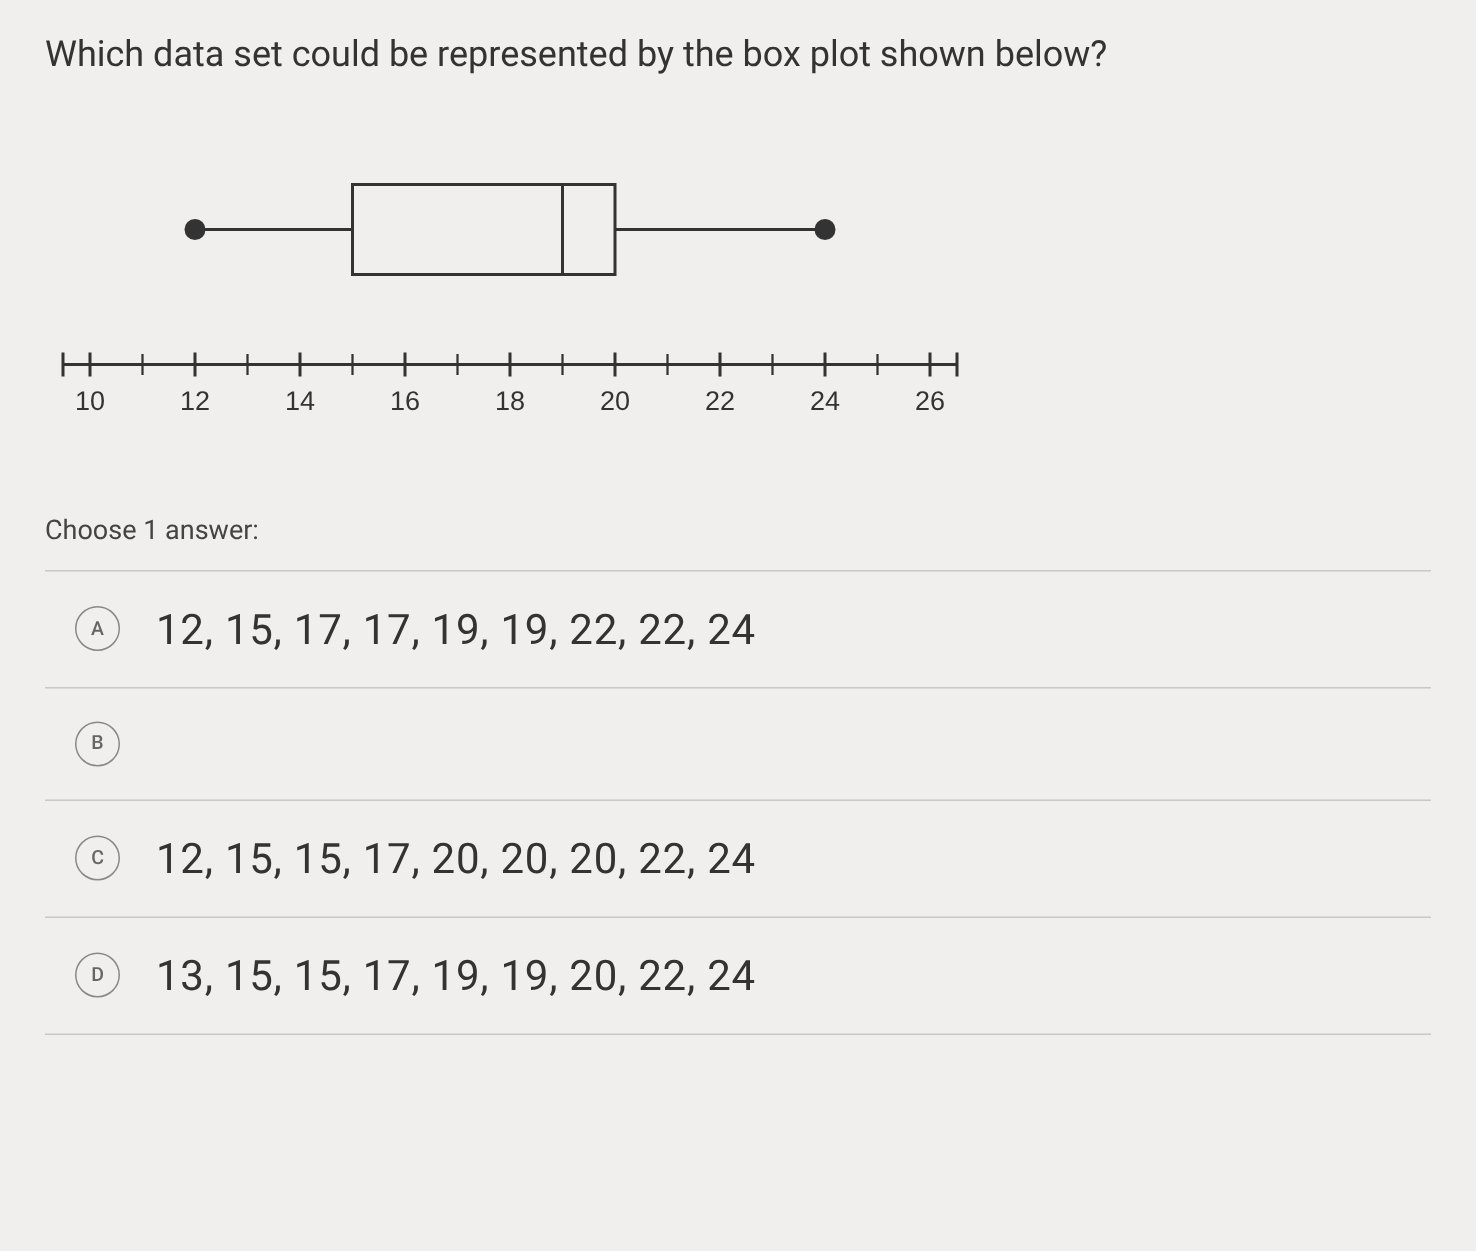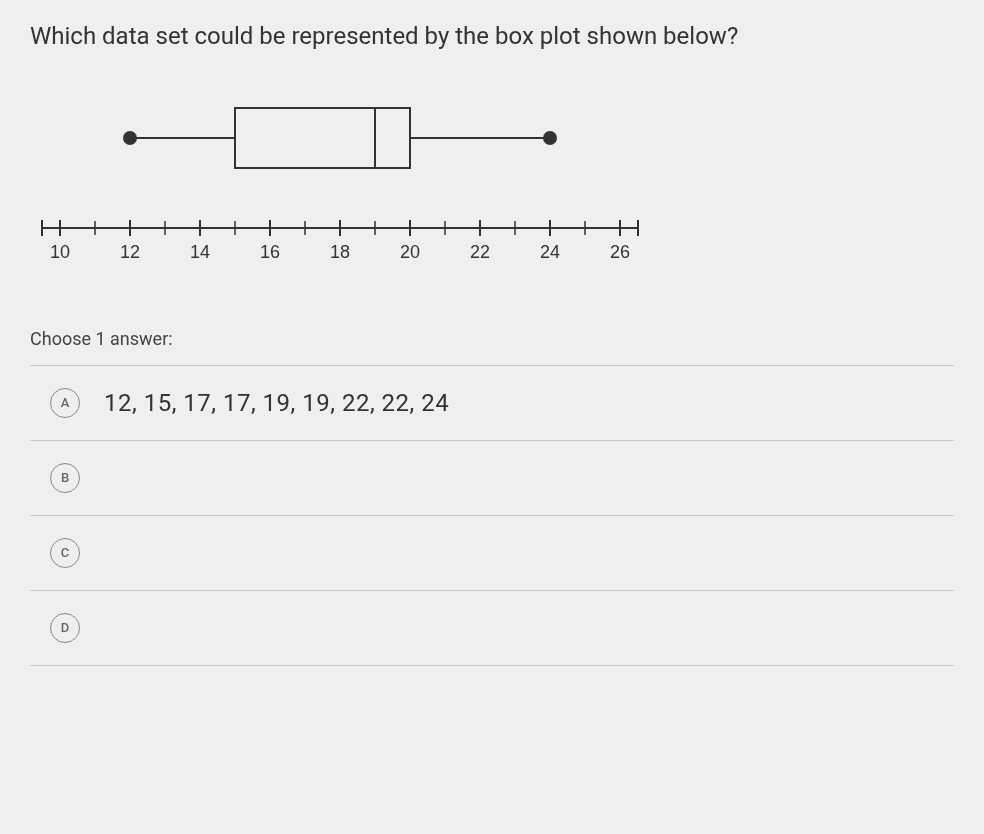--- a/index.html
+++ b/index.html
@@ -12,21 +12,21 @@
       background: #f0efed;
       color: #222;
       width: 984px;
       height: 834px;
       padding: 20px 30px;
     }
     .question {
       font-size: 24px;
       font-weight: 400;
       color: #333;
-      margin-bottom: 44px;
+      margin-bottom: 59px;
       line-height: 1.4;
     }
     .boxplot-container {
       display: flex;
       justify-content: flex-start;
       margin: 30px 0 50px;
     }
     .boxplot-svg {
       width: 620px;
       height: 180px;
@@ -59,21 +59,21 @@
       display: flex;
       align-items: center;
       justify-content: center;
       font-size: 13px;
       color: #666;
       margin-right: 24px;
       flex-shrink: 0;
       font-weight: 500;
     }
     .answer-text {
-      font-size: 24px;
+      font-size: 28px;
       color: #333;
       letter-spacing: 0.5px;
     }
   </style>
 </head>
 <body>
 
 <div class="question">Which data set could be represented by the box plot shown below?</div>
 
 <div class="boxplot-container">
@@ -121,17 +121,19 @@
 <div class="answers">
   <div class="answer-row">
     <div class="marker">A</div>
     <div class="answer-text">12, 15, 17, 17, 19, 19, 22, 22, 24</div>
   </div>
   <div class="answer-row">
     <div class="marker">B</div>
   </div>
   <div class="answer-row">
     <div class="marker">C</div>
+    <div class="answer-text">12, 15, 15, 17, 20, 20, 20, 22, 24</div>
   </div>
   <div class="answer-row">
     <div class="marker">D</div>
+    <div class="answer-text">13, 15, 15, 17, 19, 19, 20, 22, 24</div>
   </div>
 </div>
 
 </body></html>

